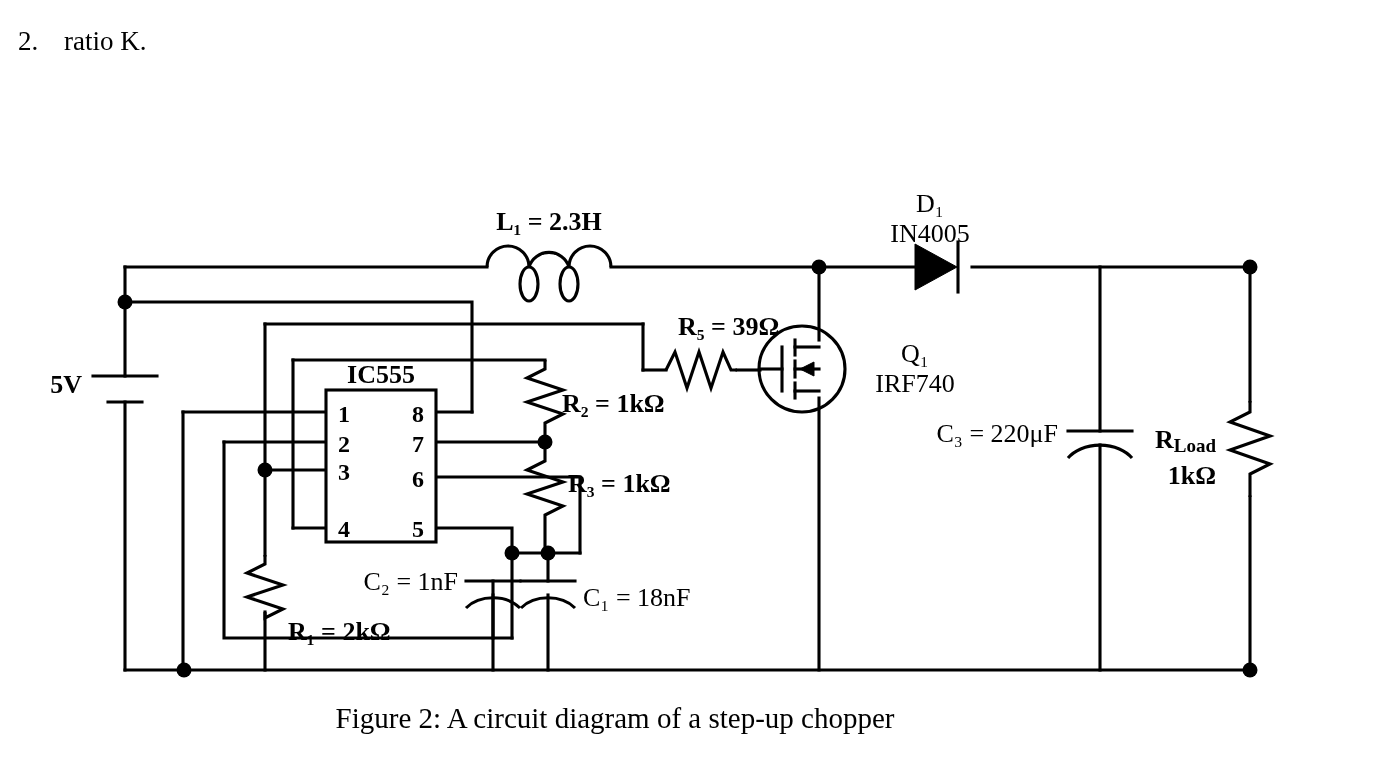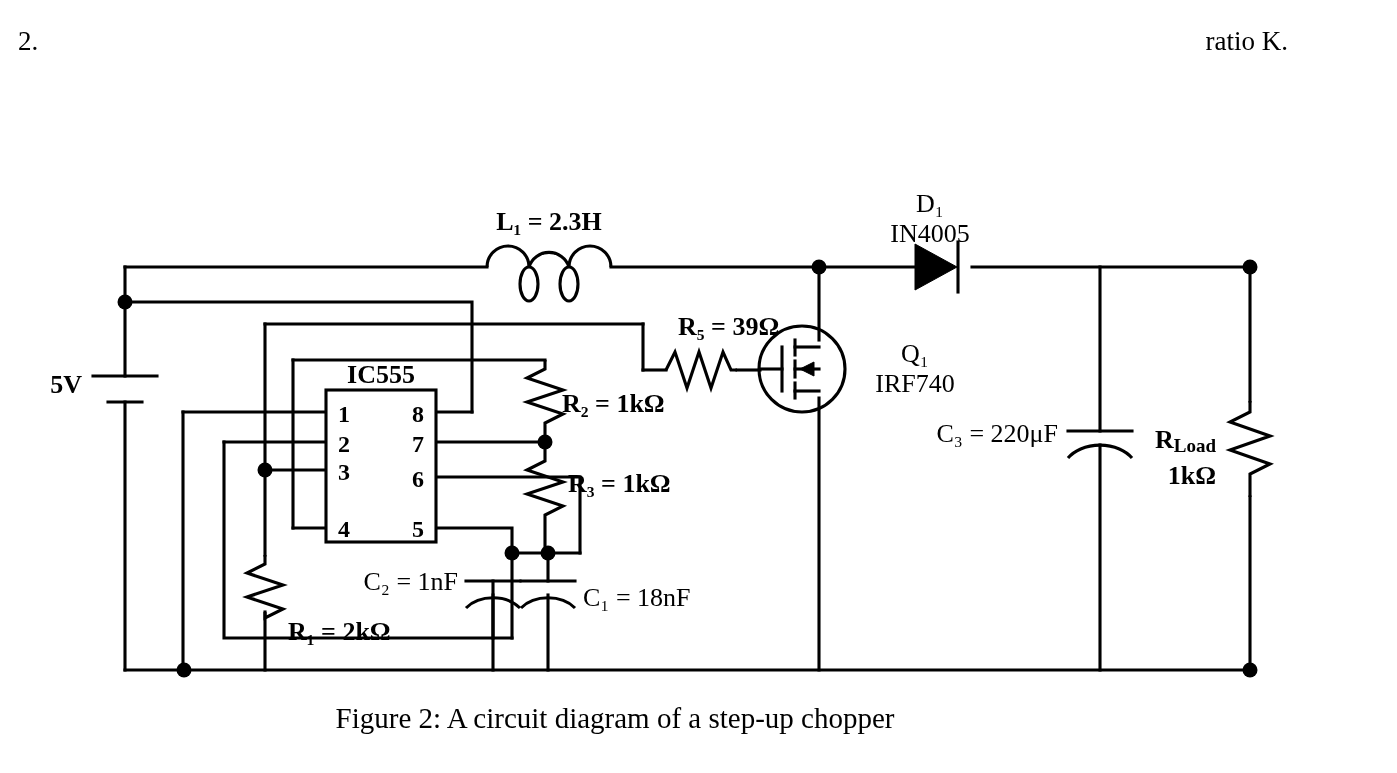--- a/index.html
+++ b/index.html
@@ -39,21 +39,21 @@
   }
   .question-text {
     font-size: 27px;
     line-height: 38px;
     text-align: justify;
     text-justify: inter-word;
     flex: 1 1 auto;
   }
   .question-text .lastline {
     display: block;
-    text-align: right;
+    text-align: left;
   }
 
   
   #figure-wrap {
     position: absolute;
     left: 0;
     top: 140px;
     width: 1397px;
     height: 560px;
   }

